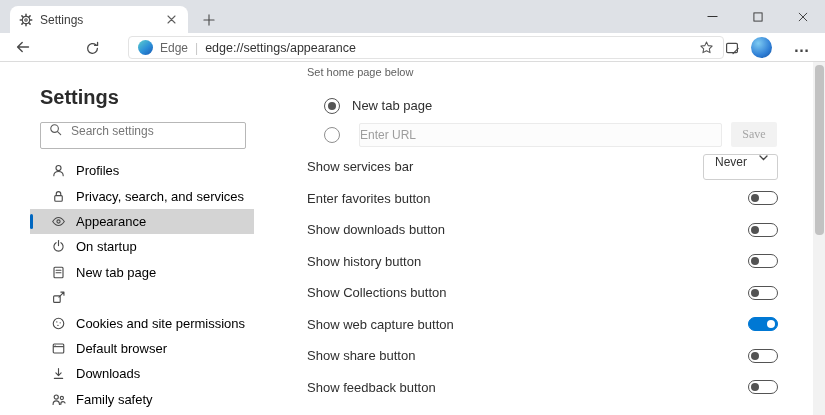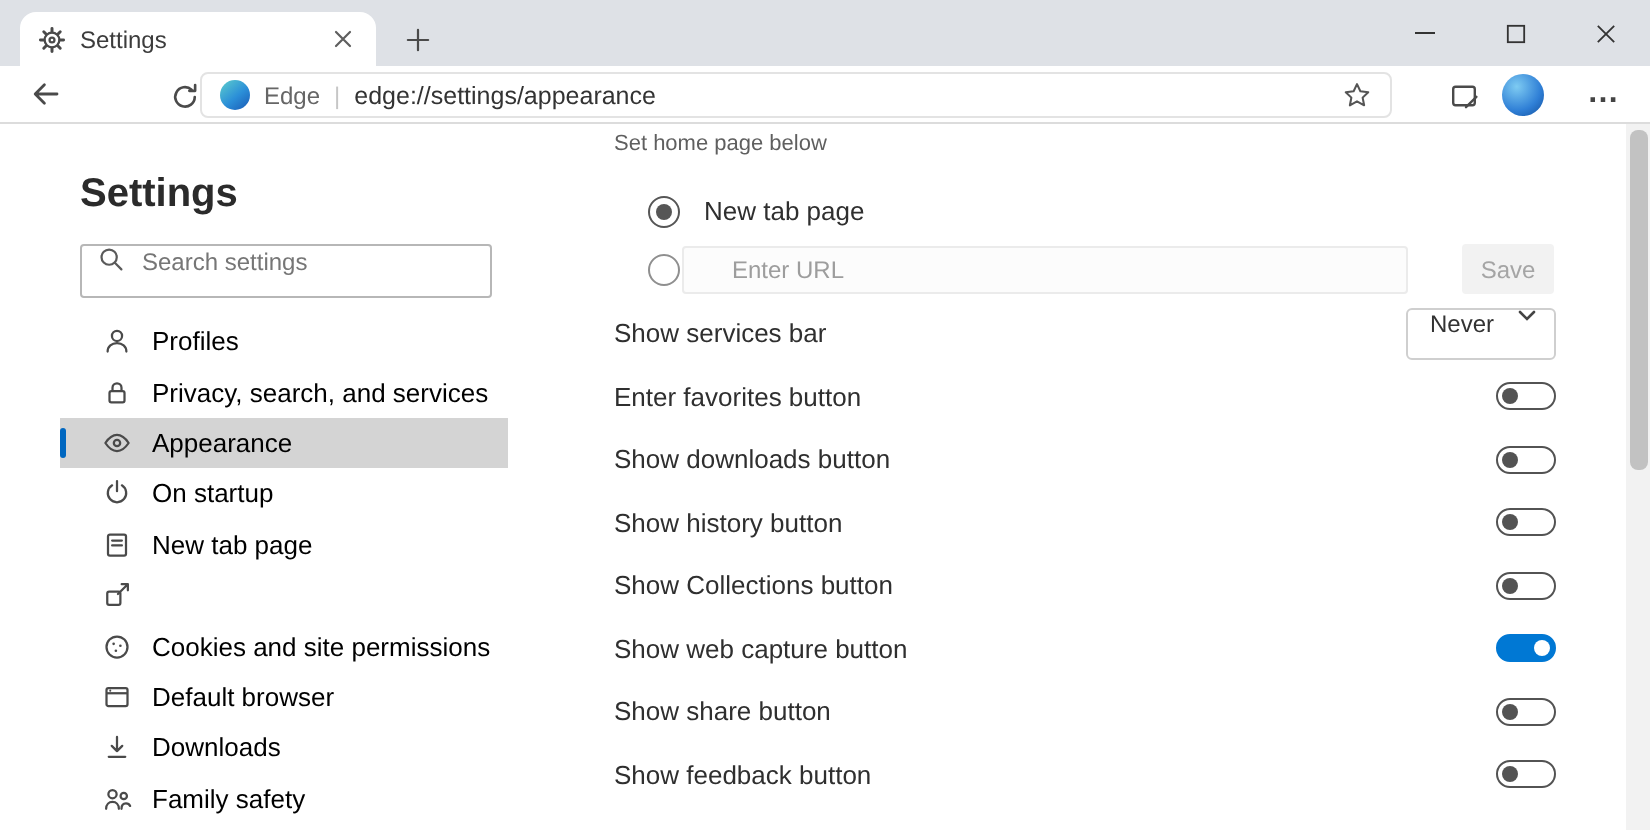--- a/index.html
+++ b/index.html
@@ -15,21 +15,21 @@
   .newtab{position:absolute;left:198px;top:9px;width:22px;height:22px;display:flex;align-items:center;justify-content:center;border-radius:4px}
   .win-controls{position:absolute;right:0;top:0;height:33px;display:flex}
   .win-btn{width:45px;height:100%;display:flex;align-items:center;justify-content:center}
 
   
   .toolbar{position:absolute;left:0;top:33px;width:825px;height:29px;background:#fff;
            border-bottom:1px solid #dcdcdc;box-sizing:border-box}
   .tb-btn{position:absolute;display:flex;align-items:center;justify-content:center;width:20px;height:20px}
   .back{left:13px;top:4px}
   .refresh{left:82px;top:5px}
-  .addressbar{position:absolute;left:100px;top:3px;width:596px;height:23px;border:1px solid #e3e3e3;
+  .addressbar{position:absolute;left:128px;top:3px;width:596px;height:23px;border:1px solid #e3e3e3;
               border-radius:4px;background:#fff;display:flex;align-items:center;padding:0 9px;box-sizing:border-box}
   .edge-badge{width:15px;height:15px;border-radius:50%;flex:none;
               background:linear-gradient(140deg,#55c3cf 10%,#2b8fd8 55%,#1b5fb8 95%)}
   .edge-label{font-size:12px;color:#666;margin-left:7px}
   .addr-sep{font-size:12px;color:#c6c6c6;margin:0 7px}
   .addr-url{font-size:12.5px;color:#333;flex:1;white-space:nowrap;overflow:hidden}
   .fav-star{margin-left:6px;display:flex;align-items:center}
   .capture-btn{left:722px;top:5px}
   .avatar{position:absolute;left:751px;top:4px;width:21px;height:21px;border-radius:50%;
           background:radial-gradient(circle at 35% 30%,#7ecbf2,#2f7fd6 60%,#124e9b)}
@@ -55,26 +55,26 @@
   .section-label{position:absolute;left:307px;top:66px;font-size:11px;color:#5f5f5f}
   .radio-row{position:absolute;left:324px;display:flex;align-items:center;height:25px}
   .radio-row1{top:93px}
   .radio-row2{top:122px}
   .radio{width:16px;height:16px;border-radius:50%;border:1px solid #8f8f8f;background:#fff;
          box-sizing:border-box;position:relative;flex:none}
   .radio.checked{border-color:#565656}
   .radio.checked::after{content:"";position:absolute;left:3px;top:3px;width:8px;height:8px;
                         border-radius:50%;background:#565656}
   .radio-label{font-size:13px;color:#2f2f2f;margin-left:12px}
-  .url-input{margin-left:1px;width:363px;height:24px;border:1px solid #ebebeb;background:#fcfcfc;
-             border-radius:2px;padding:0 24px;font-size:12px;color:#333;outline:none;
+  .url-input{margin-left:19px;width:363px;height:24px;border:1px solid #ebebeb;background:#fcfcfc;
+             border-radius:2px;padding:0 0;font-size:12px;color:#333;outline:none;
              font-family:inherit;box-sizing:border-box}
   .url-input::placeholder{color:#9d9d9d}
   .save-btn{position:absolute;left:731px;top:122px;width:46px;height:25px;background:#f2f2f2;border:none;
-            border-radius:2px;font-size:12px;color:#a5a5a5;font-family:Liberation Sans, sans-serif}
+            border-radius:2px;font-size:12px;color:#a5a5a5;font-family:Liberation Serif, serif}
 
   .rows{position:absolute;left:307px;top:151px;width:471px}
   .row{height:31.5px;display:flex;align-items:center;justify-content:space-between}
   .row-label{font-size:13px;color:#2f2f2f}
   .dropdown{display:flex;align-items:flex-start;gap:12px;height:26px;padding:0 9px 0 11px;background:#fff;
             border:1px solid #cfcfcf;border-radius:3px;font-size:12px;color:#333;box-sizing:border-box}
   .toggle{width:30px;height:14px;border:1px solid #535353;border-radius:8px;background:#fff;
           position:relative;box-sizing:border-box;flex:none}
   .toggle .knob{position:absolute;left:2px;top:2px;width:8px;height:8px;border-radius:50%;background:#535353}
   .toggle.on{background:#0078d4;border-color:#0078d4}

